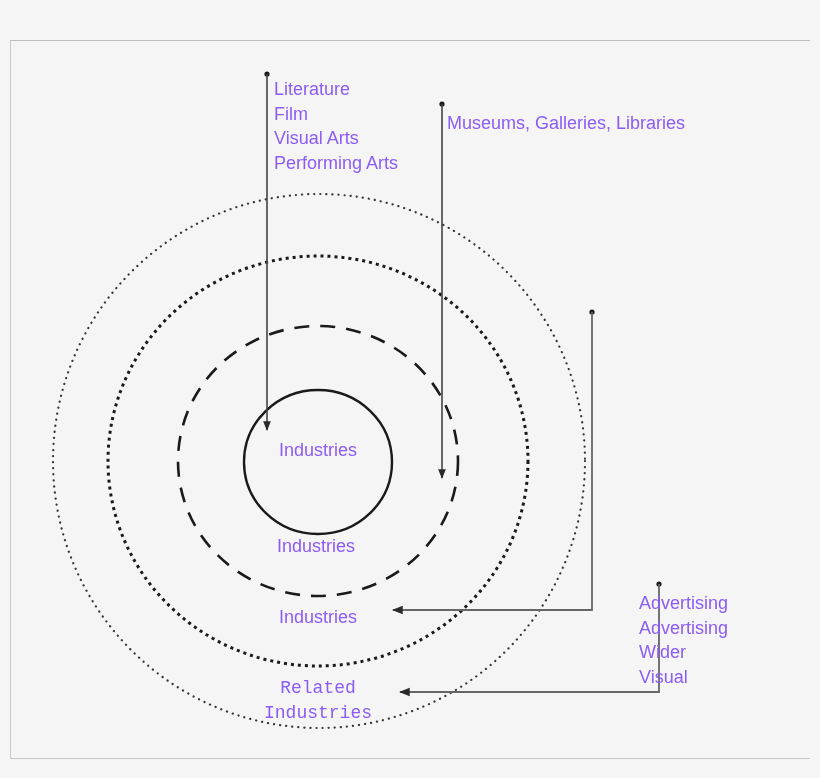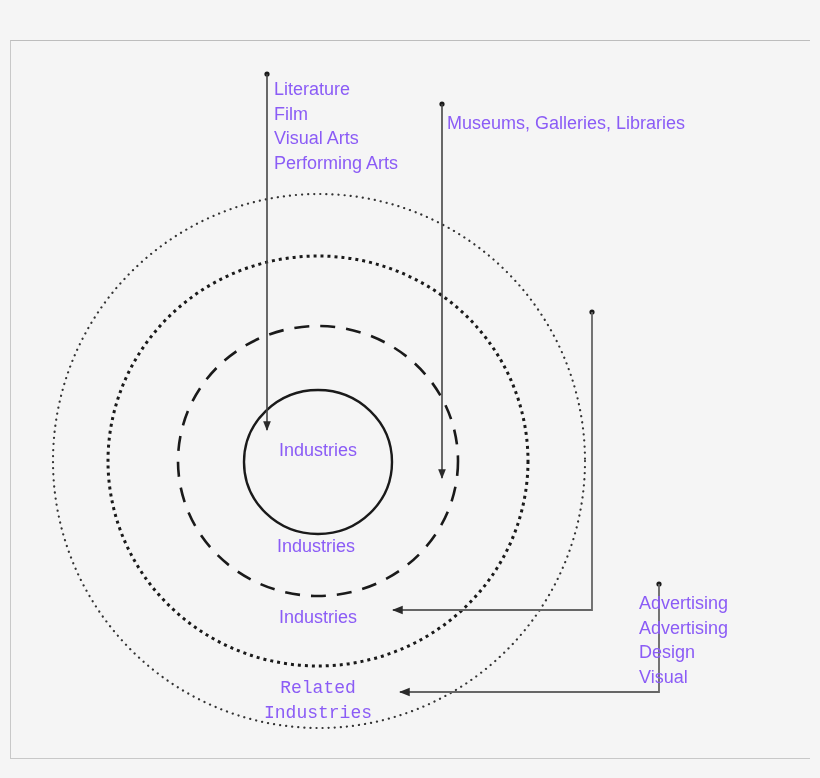--- a/index.html
+++ b/index.html
@@ -90,21 +90,21 @@
   <div>Performing Arts</div>
 </div>
 
 <div class="label" style="left:447px; top:111px;">
   <div>Museums, Galleries, Libraries</div>
 </div>
 
 <div class="label" style="left:639px; top:591px;">
   <div>Advertising</div>
   <div>Advertising</div>
-  <div>Design</div>
+  <div>Wider</div>
   <div>Visual</div>
 </div>
 
 <div class="label center" style="left:218px; top:438px; width:200px;">
   <div>Industries</div>
 </div>
 
 <div class="label center" style="left:196px; top:534px; width:240px;">
   <div>Industries</div>
 </div>

